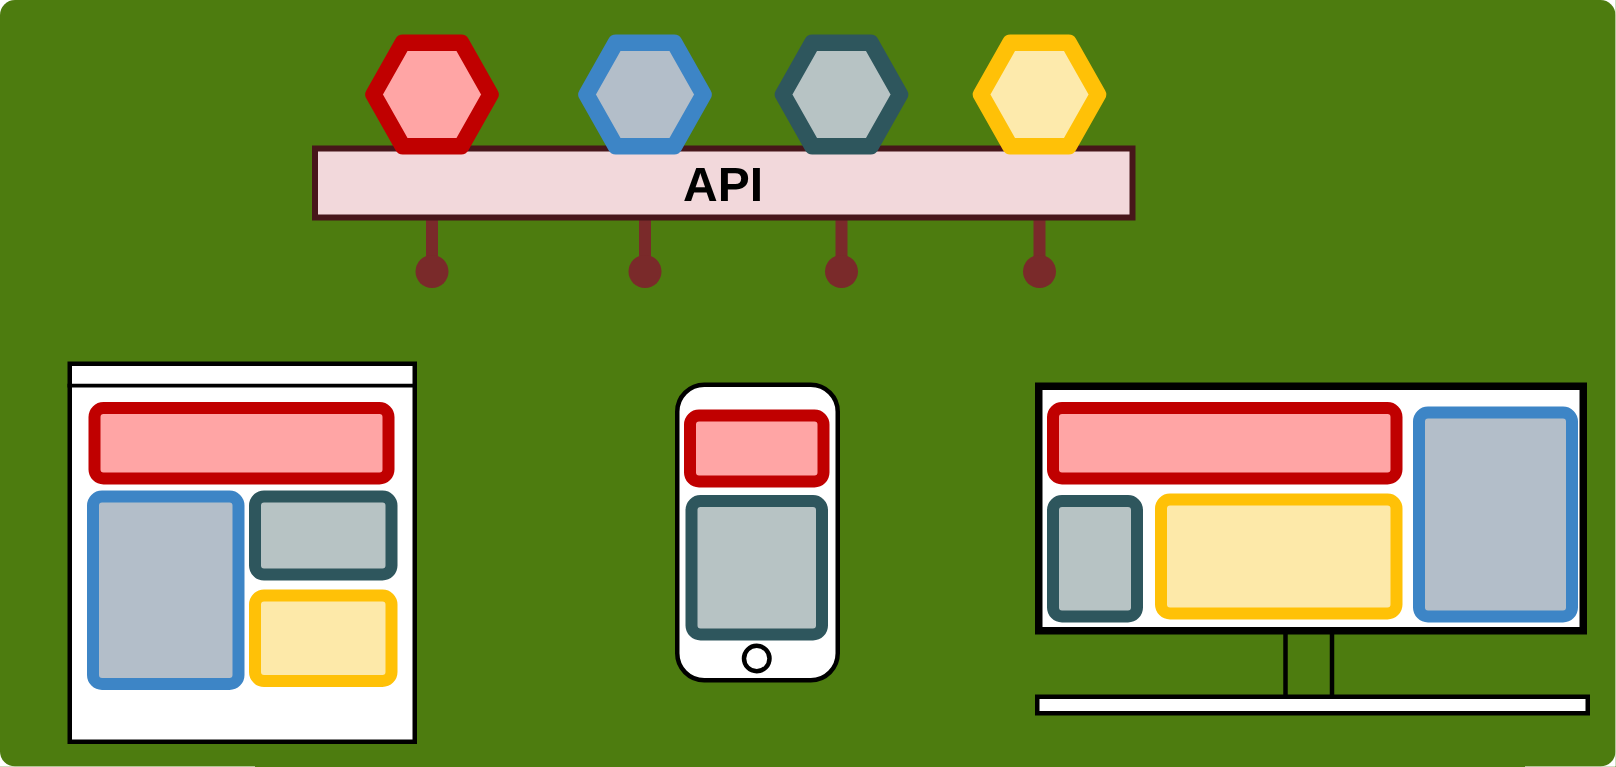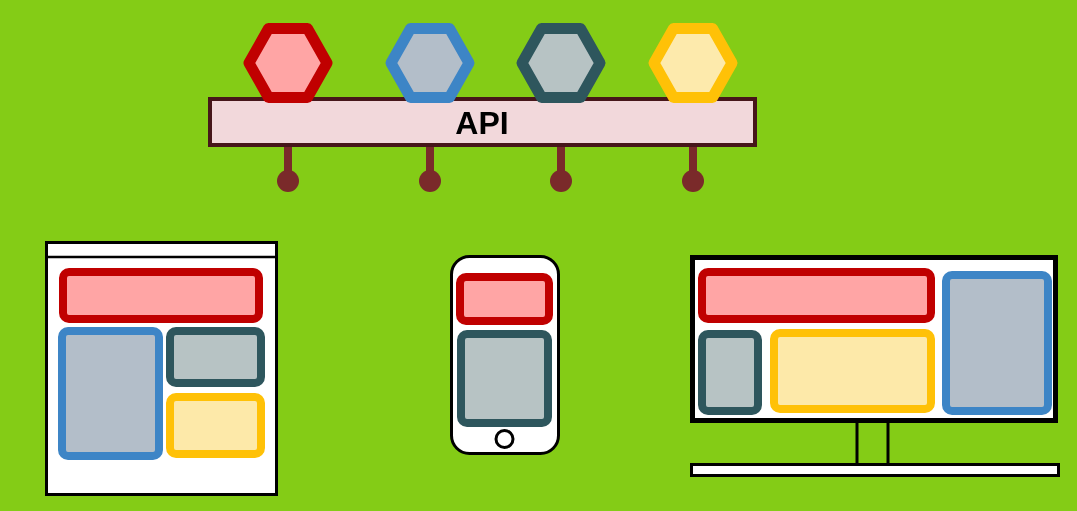--- a/index.html
+++ b/index.html
@@ -1,21 +1,22 @@
 <!DOCTYPE html>
 <html><head>
 <meta charset="utf-8">
 <style>
   html, body { margin: 0; padding: 0; background: #ffffff; }
   .canvas {
     position: relative;
     width: 1077px;
     height: 511px;
-    background: #84cc16;
+    background: #4d7c0f;
     overflow: hidden;
+    border-radius: 10px;
   }
   svg { display: block; }
   .api-label {
     font-family: "Liberation Sans", sans-serif;
     font-weight: bold;
     font-size: 32px;
   }
 </style>
 </head>
 <body>

